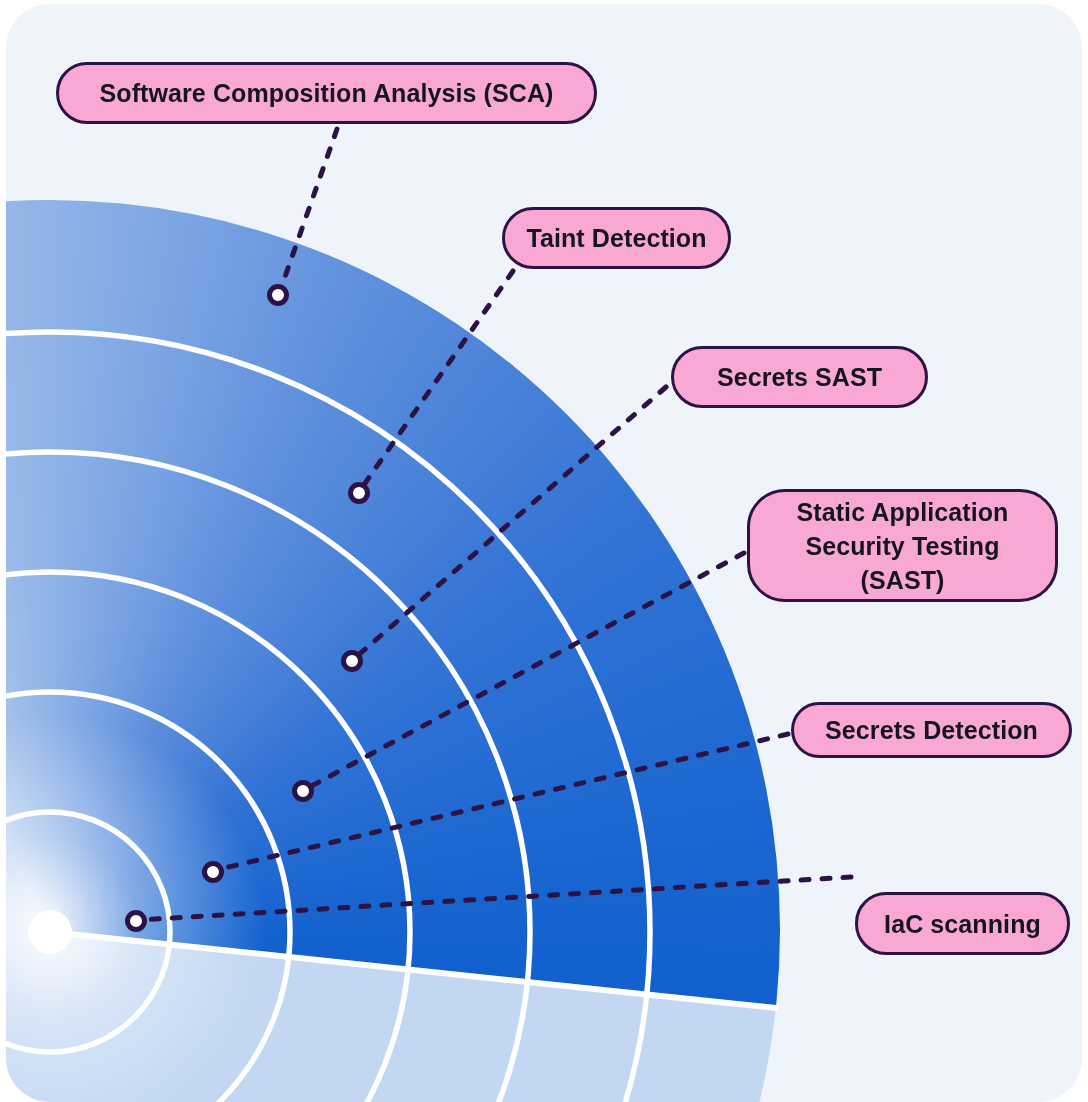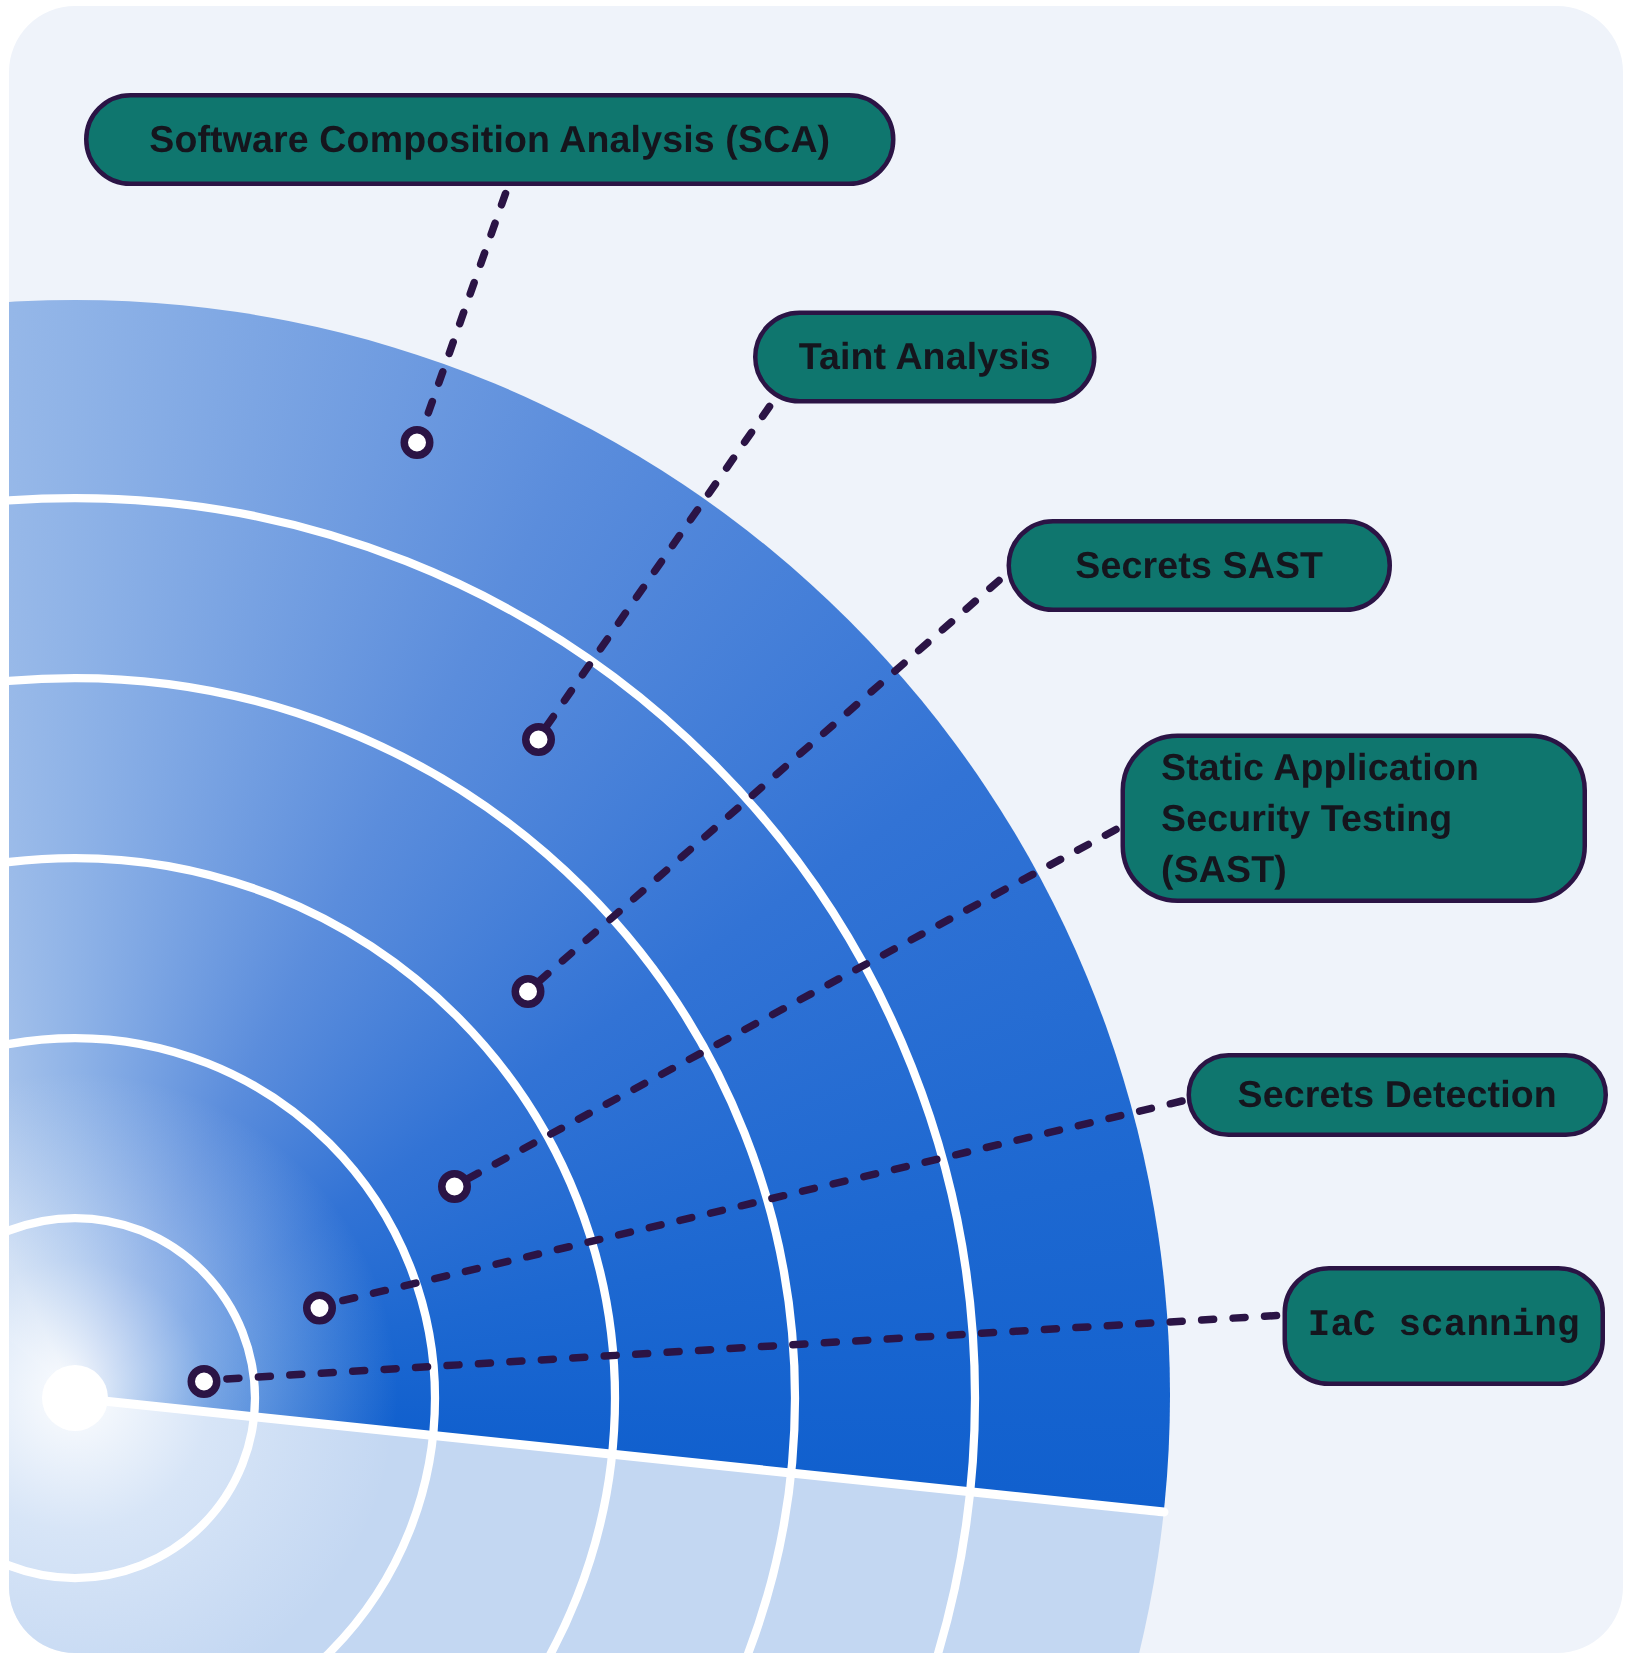--- a/index.html
+++ b/index.html
@@ -48,35 +48,35 @@
   .connector{
     fill:none;stroke:#2b1445;stroke-width:5;
     stroke-dasharray:8 13;stroke-linecap:round;
   }
   .point{fill:#ffffff;stroke:#2b1445;stroke-width:5;}
   .center-dot{fill:#ffffff;}
   .pill{
     position:absolute;
     box-sizing:border-box;
     display:flex;align-items:center;justify-content:center;
-    text-align:left;
-    background:#0f766e;
+    text-align:center;
+    background:#f9a8d4;
     border:3.5px solid #2b1445;
     border-radius:31px;
     color:#15151d;
     font-size:25px;font-weight:700;
     letter-spacing:.1px;
     line-height:34px;
   }
   .pill-sca{left:50px;top:58px;width:541px;height:62px;}
   .pill-taint{left:496px;top:203px;width:229px;height:62px;}
   .pill-advanced{left:665px;top:342px;width:257px;height:62px;}
   .pill-sast{left:741px;top:485px;width:311px;height:113px;border-radius:38px;padding:0 24px;}
   .pill-secrets{left:785px;top:698px;width:281px;height:56px;}
-  .pill-iac{left:849px;top:840px;width:215px;height:80px;font-family:Liberation Mono, monospace;}
+  .pill-iac{left:849px;top:888px;width:215px;height:63px;}
 </style>
 </head>
 <body>
 
 <div class="stage">
   <div class="canvas">
 
     <div class="radar-disk"></div>
 
     <svg class="overlay-svg" viewBox="0 0 1088 1102">
@@ -100,20 +100,20 @@
 
       <circle class="point" cx="278" cy="295" r="8.5"></circle>
       <circle class="point" cx="359" cy="493" r="8.5"></circle>
       <circle class="point" cx="352" cy="661" r="8.5"></circle>
       <circle class="point" cx="303" cy="791" r="8.5"></circle>
       <circle class="point" cx="213" cy="872" r="8.5"></circle>
       <circle class="point" cx="136" cy="921" r="8.5"></circle>
     </svg>
 
     <div class="pill pill-sca">Software Composition Analysis (SCA)</div>
-    <div class="pill pill-taint">Taint Analysis</div>
+    <div class="pill pill-taint">Taint Detection</div>
     <div class="pill pill-advanced">Secrets SAST</div>
     <div class="pill pill-sast">Static Application Security Testing (SAST)</div>
     <div class="pill pill-secrets">Secrets Detection</div>
     <div class="pill pill-iac">IaC scanning</div>
 
   </div>
 </div>
 
 </body></html>

